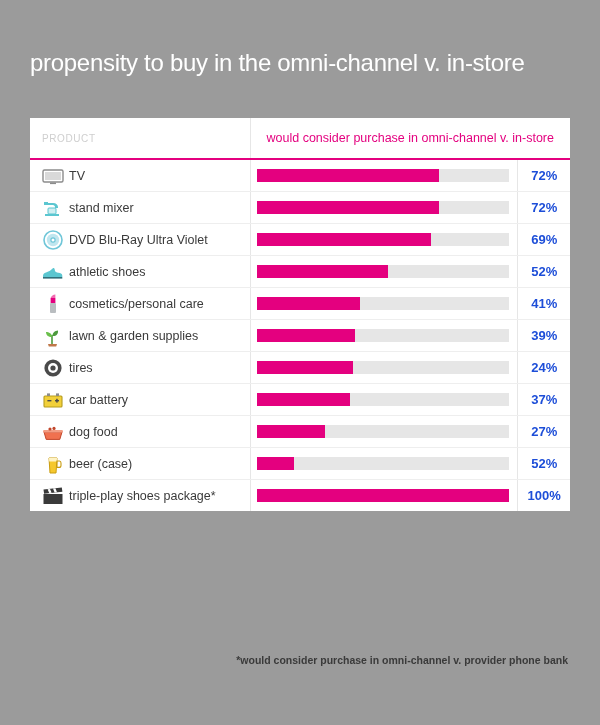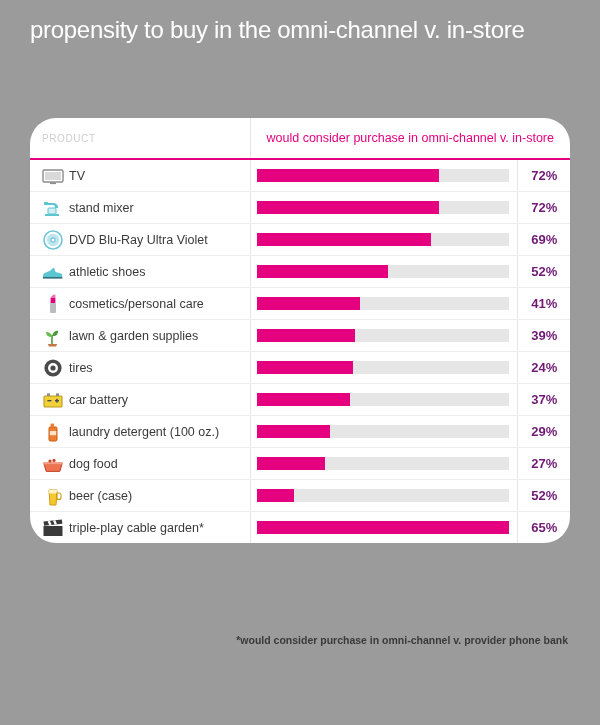--- a/index.html
+++ b/index.html
@@ -9,36 +9,36 @@
   body {
     width: 600px;
     height: 725px;
     background: #9b9b9b;
     font-family: "Liberation Sans", sans-serif;
     overflow: hidden;
   }
   .header {
     height: 88px;
     box-sizing: border-box;
-    padding: 16px 0 0 30px;
+    padding: 37px 0 0 30px;
+    margin-top: 12px;
   }
   .header-title {
     color: #ffffff;
     font-size: 24px;
     font-weight: 400;
     letter-spacing: -0.3px;
     white-space: nowrap;
   }
   .card {
     position: absolute;
     left: 30px;
     top: 118px;
     width: 540px;
     background: #ffffff;
-    border-radius: 26px;
   }
   .table {
     width: 100%;
     border-collapse: collapse;
     table-layout: fixed;
   }
   .head-row td {
     padding: 0;
     height: 40px;
     vertical-align: middle;
@@ -102,29 +102,29 @@
   .bar-fill {
     position: absolute;
     left: 0;
     top: 0;
     bottom: 0;
     background: #e4007f;
   }
   .cell-value {
     width: 52px;
     text-align: center;
-    color: #701a75;
+    color: #1d4ed8;
     font-size: 13px;
     font-weight: bold;
     border-left: 1px solid #e6e6e6;
   }
   .footnote {
     position: absolute;
     left: 30px;
-    top: 634px;
+    top: 654px;
     width: 540px;
     text-align: right;
     color: #3a3a3a;
     font-size: 10.5px;
     font-weight: bold;
     padding-right: 2px;
     box-sizing: border-box;
   }
 </style>
 </head>
@@ -308,40 +308,20 @@
               <div class="bar-fill" style="width: 37%;"></div>
             </div>
           </td>
           <td class="cell-value">37%</td>
         </tr>
         <tr class="row">
           <td class="cell-product">
             <div class="prod-inner">
               <span class="icon">
                 <svg width="26" height="22" viewBox="0 0 26 22">
-                  <rect x="9" y="6" width="8" height="14" rx="1.4" fill="#f07c2f" stroke="#c35c16" stroke-width="1"></rect>
-                  <rect x="10.6" y="2.6" width="3.4" height="3.6" fill="#f07c2f"></rect>
-                  <rect x="9.8" y="10" width="6.4" height="4.2" fill="#ffe2c9"></rect>
-                </svg>
-              </span>
-              <span class="prod-label">laundry detergent (100 oz.)</span>
-            </div>
-          </td>
-          <td class="cell-bar">
-            <div class="bar-wrap">
-              <div class="bar-fill" style="width: 29%;"></div>
-            </div>
-          </td>
-          <td class="cell-value">29%</td>
-        </tr>
-        <tr class="row">
-          <td class="cell-product">
-            <div class="prod-inner">
-              <span class="icon">
-                <svg width="26" height="22" viewBox="0 0 26 22">
                   <path d="M4 11 h18 l-2.2 7.4 H6.2z" fill="#f0714f" stroke="#c2462a" stroke-width="1"></path>
                   <rect x="3" y="9" width="20" height="2.4" rx="1.2" fill="#f29d84"></rect>
                   <circle cx="10" cy="8" r="1.6" fill="#c2462a"></circle>
                   <circle cx="14" cy="7.4" r="1.6" fill="#c2462a"></circle>
                 </svg>
               </span>
               <span class="prod-label">dog food</span>
             </div>
           </td>
           <td class="cell-bar">
@@ -374,27 +354,27 @@
         <tr class="row">
           <td class="cell-product">
             <div class="prod-inner">
               <span class="icon">
                 <svg width="26" height="22" viewBox="0 0 26 22">
                   <rect x="3.5" y="9" width="19" height="10" fill="#3a3a3a"></rect>
                   <path d="M3.5 4.6 L21.8 2.6 l.6 4.2 L4.1 8.8z" fill="#3a3a3a"></path>
                   <path d="M7.6 4.2 l1.6 3.9 2.4-.3 -1.6-3.9z M13 3.6 l1.6 3.9 2.4-.3 -1.6-3.9z" fill="#ffffff"></path>
                 </svg>
               </span>
-              <span class="prod-label">triple-play cable garden*</span>
+              <span class="prod-label">triple-play shoes package*</span>
             </div>
           </td>
           <td class="cell-bar">
             <div class="bar-wrap">
               <div class="bar-fill" style="width: 100%;"></div>
             </div>
           </td>
-          <td class="cell-value">65%</td>
+          <td class="cell-value">100%</td>
         </tr>
       </tbody>
   </table>
 </div>
 
 <div class="footnote">*would consider purchase in omni-channel v. provider phone bank</div>
 
 </body></html>

